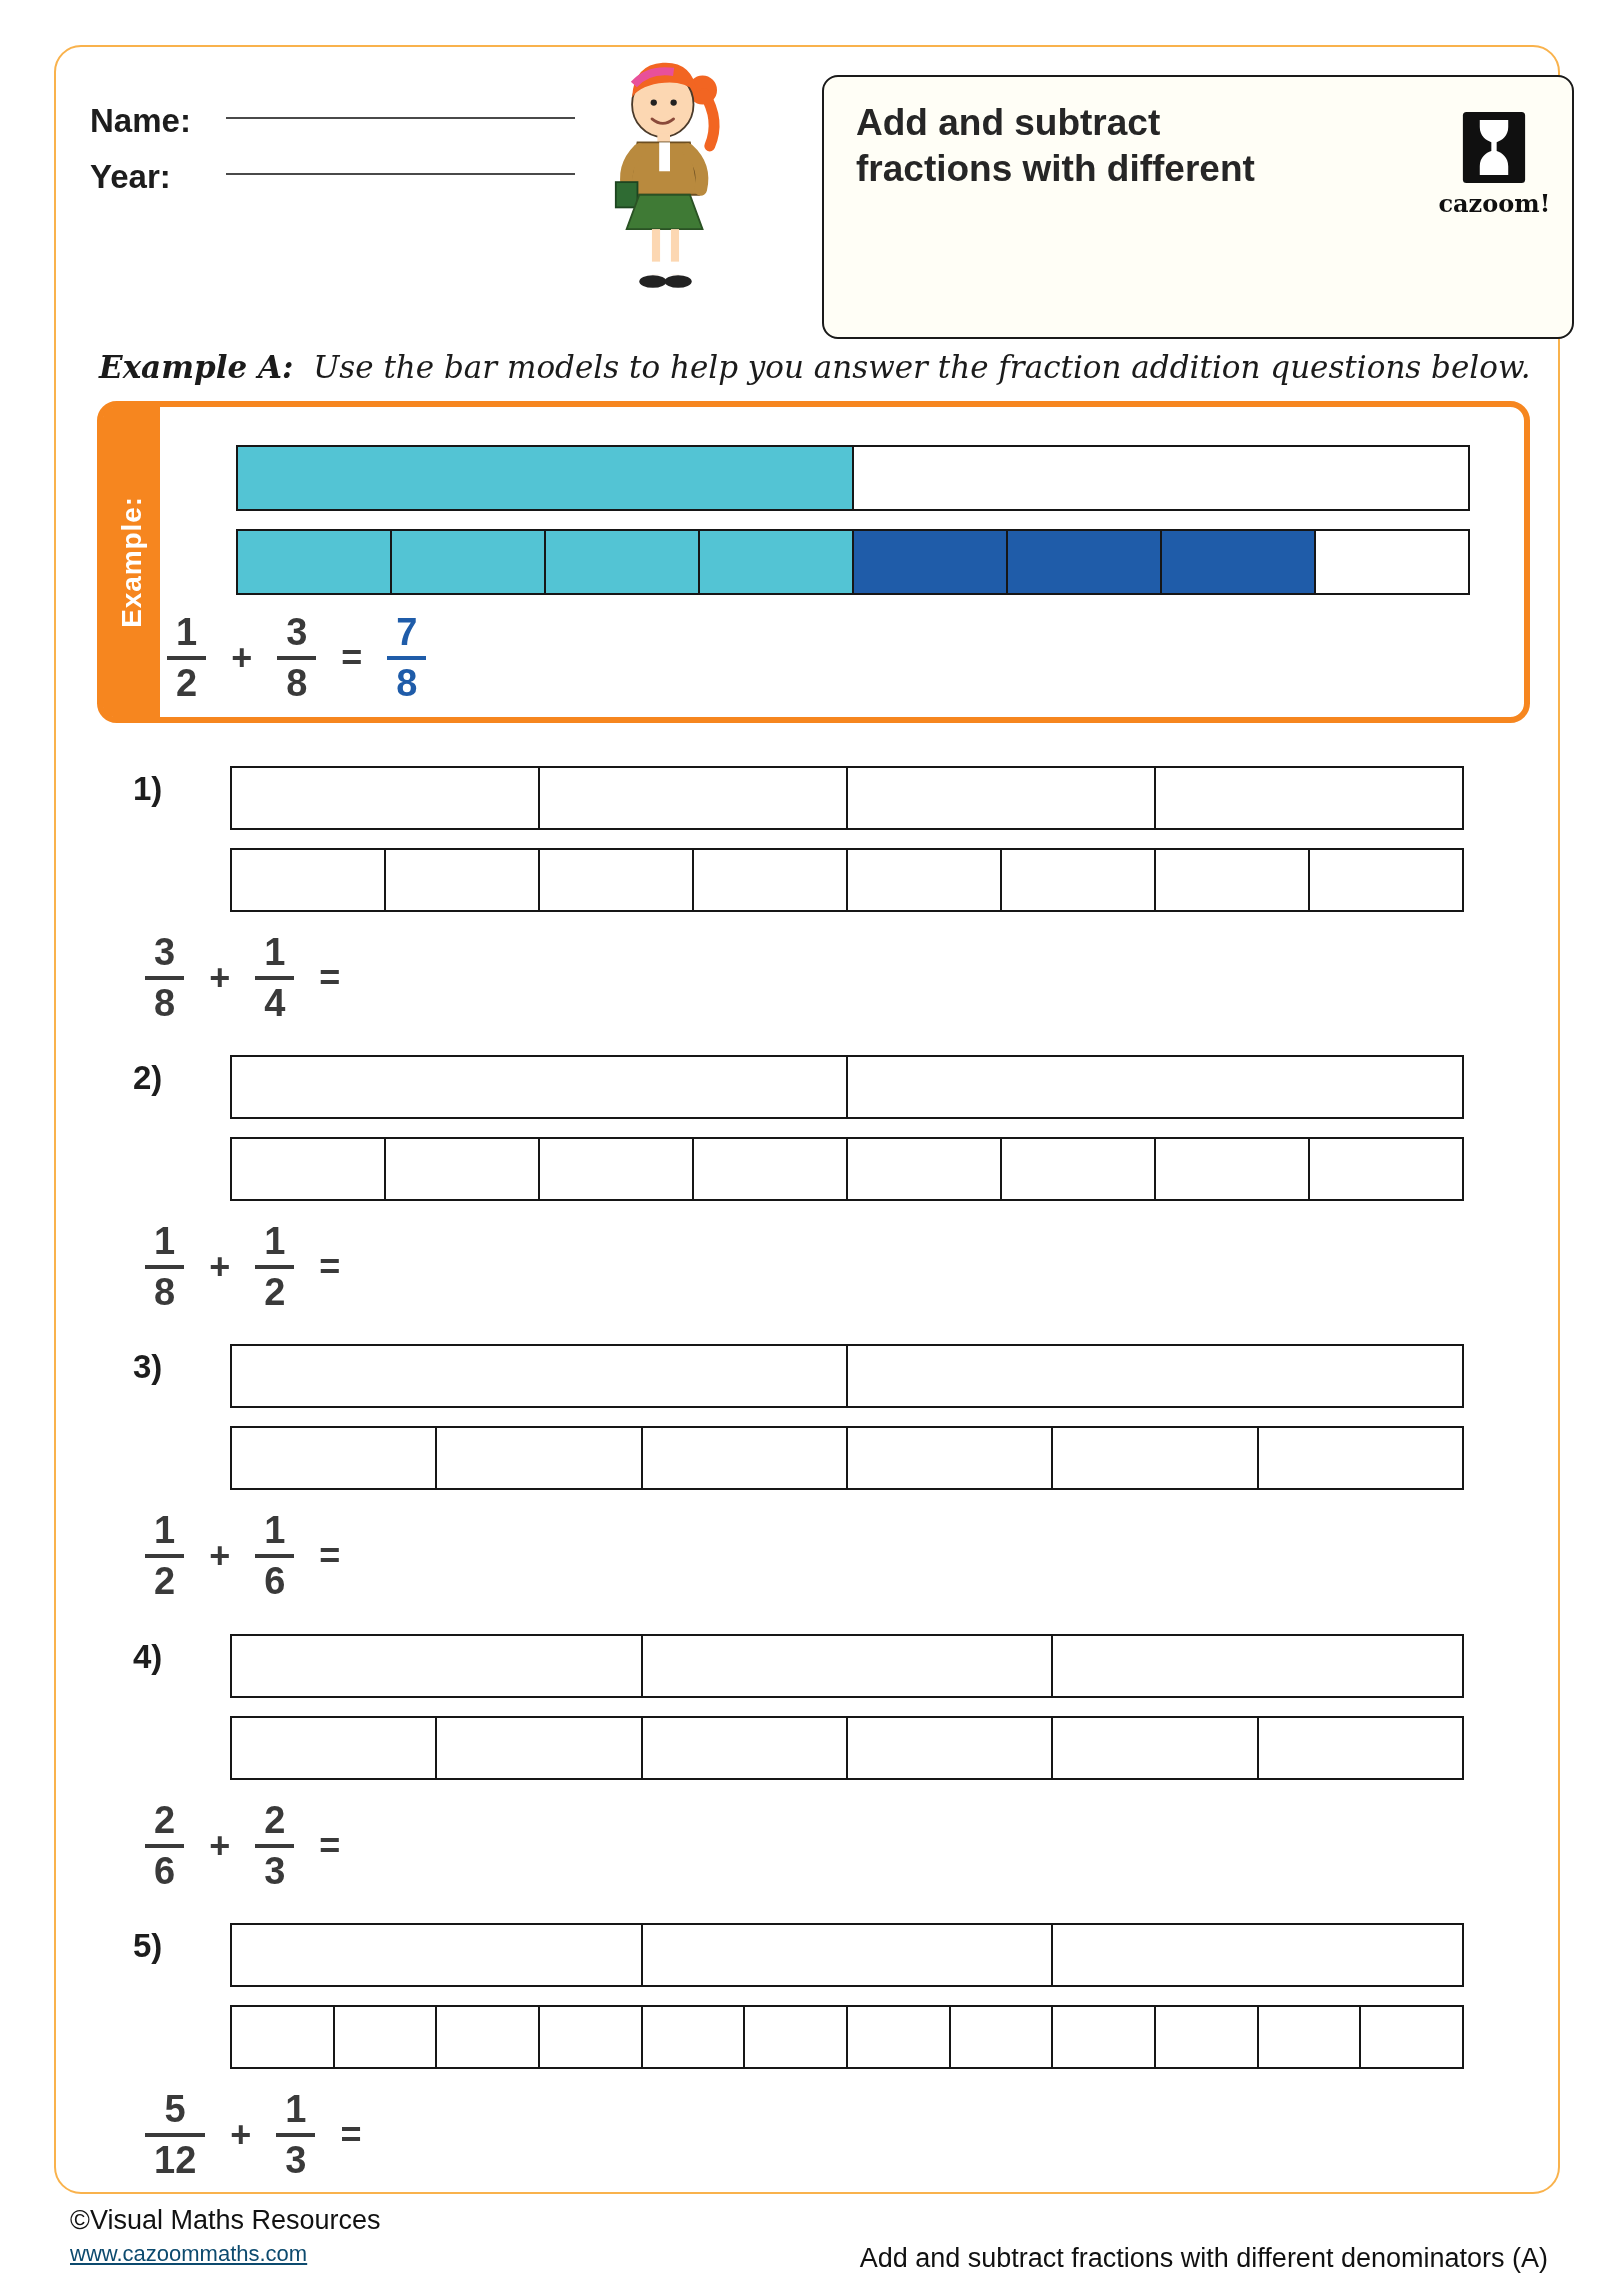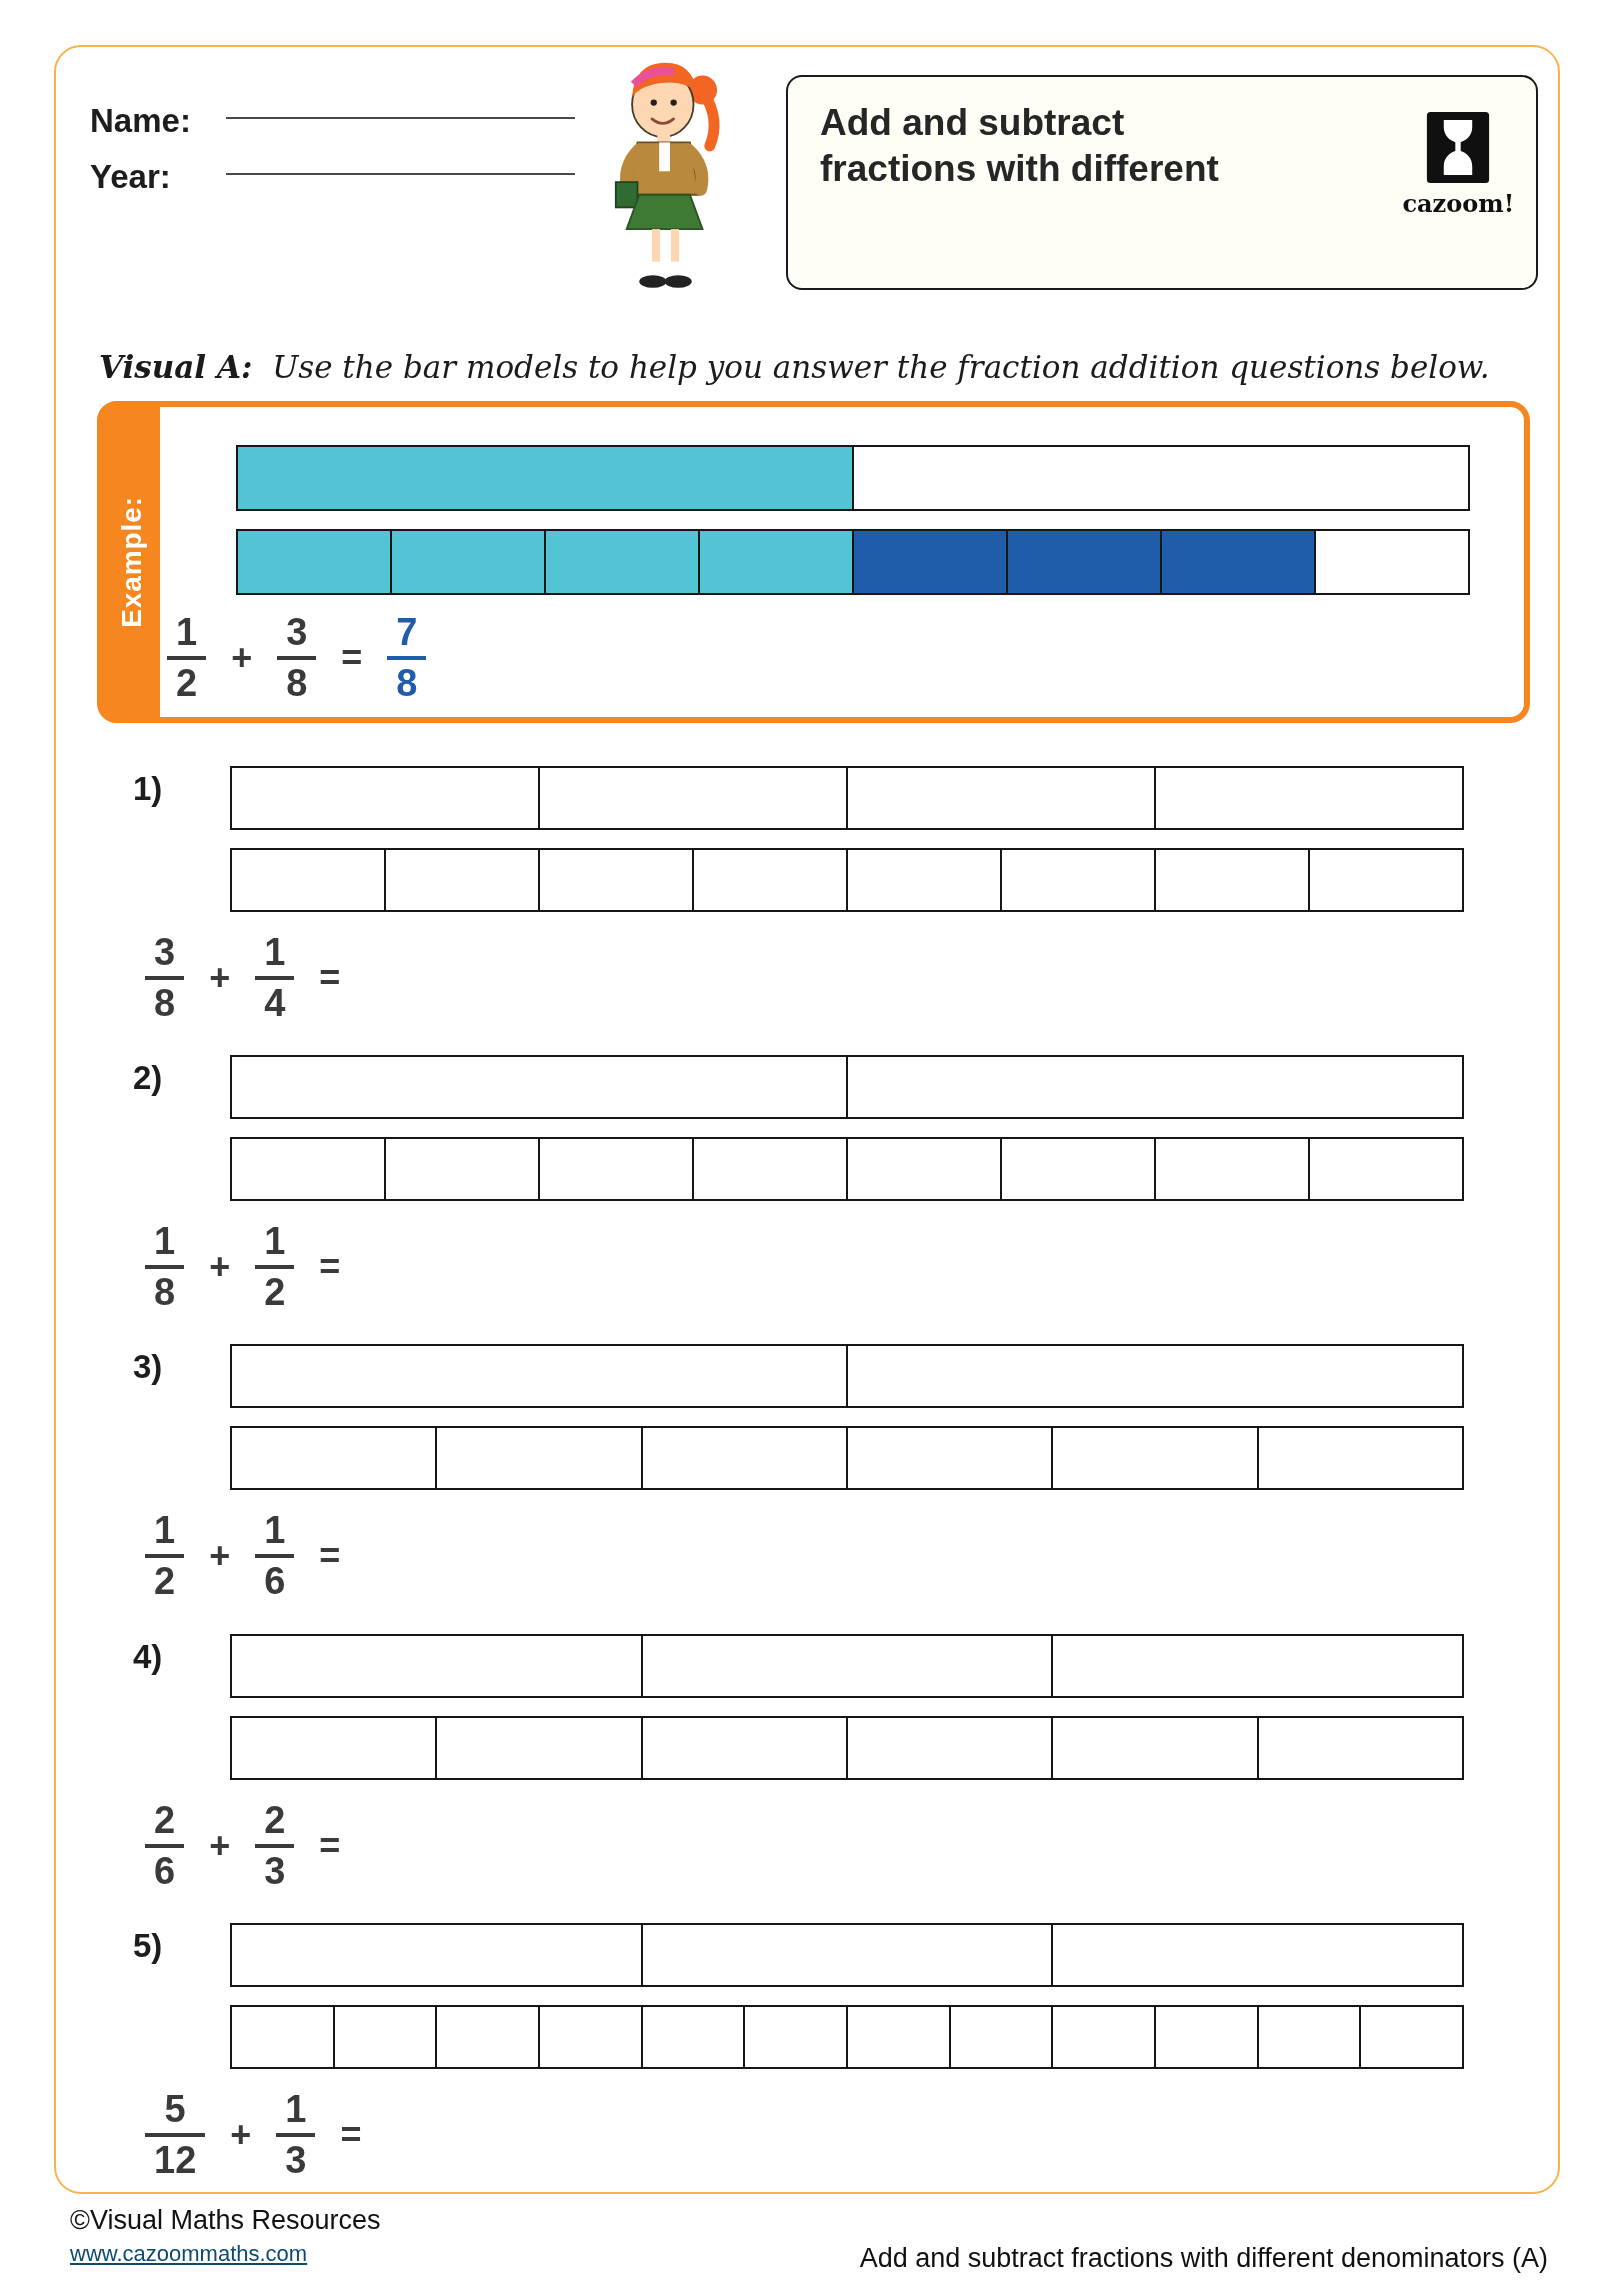--- a/index.html
+++ b/index.html
@@ -16,21 +16,21 @@
   
   .fields { position:absolute; left:90px; top:93px; }
   .field-row { display:flex; align-items:center; height:56px; }
   .field-label { font-size:33px; font-weight:bold; width:136px; color:#1d1d1d; }
   .field-line { width:349px; height:0; border-bottom:2.7px solid #4a4a4a; margin-bottom:6.3px; }
 
   .girl { position:absolute; left:578px; top:52px; width:175px; height:253px; }
 
   
   .title-box {
-    position:absolute; left:786px; top:75px; width:752px; height:215px;
+    position:absolute; left:822px; top:75px; width:752px; height:264px;
     border:2.7px solid #1a1a1a; border-radius:16px; background:#FFFEF6;
   }
   .title-text { position:absolute; left:32px; top:23px; font-size:37px; font-weight:bold; line-height:1.24; color:#262626; }
   .title-text span { display:block; }
   .logo { position:absolute; right:19.7px; top:34px; width:116px; text-align:center; }
   .logo-text { font-family:"DejaVu Serif", serif; font-weight:bold; font-size:24px; color:#101010; margin-top:2px; }
 
   
   .section-line { position:absolute; left:99px; top:349px; font-family:"DejaVu Serif", serif; font-size:31px; font-style:italic; color:#1b1b1b; white-space:nowrap; }
   .section-label { font-weight:bold; margin-right:19.7px; }
@@ -116,21 +116,21 @@
     <div class="logo">
       <svg width="64" height="73" viewBox="0 0 72 82" class="logo-icon" aria-hidden="true">
         <rect x="1" y="1" width="70" height="80" rx="4" fill="#101010"></rect>
         <path d="M20 10 h32 v8 c0 10 -7 15 -13 17 v10 c6 2 13 7 13 17 v10 h-32 v-10 c0 -10 7 -15 13 -17 v-10 c-6 -2 -13 -7 -13 -17 z" fill="#ffffff"></path>
       </svg>
       <div class="logo-text">cazoom!</div>
     </div>
   </div>
 
   <div class="section-line">
-    <span class="section-label">Visual A:</span><span>Use the bar models to help you answer the fraction addition questions below.</span>
+    <span class="section-label">Example A:</span><span>Use the bar models to help you answer the fraction addition questions below.</span>
   </div>
 
   <div class="example-box">
     <div class="example-tab">
       <span>Example:</span>
     </div>
     <div class="ex-bar-top bar-model">
         <div class="bar-cell" style="background: rgb(83, 196, 212);"></div>
         <div class="bar-cell"></div>
       </div>

